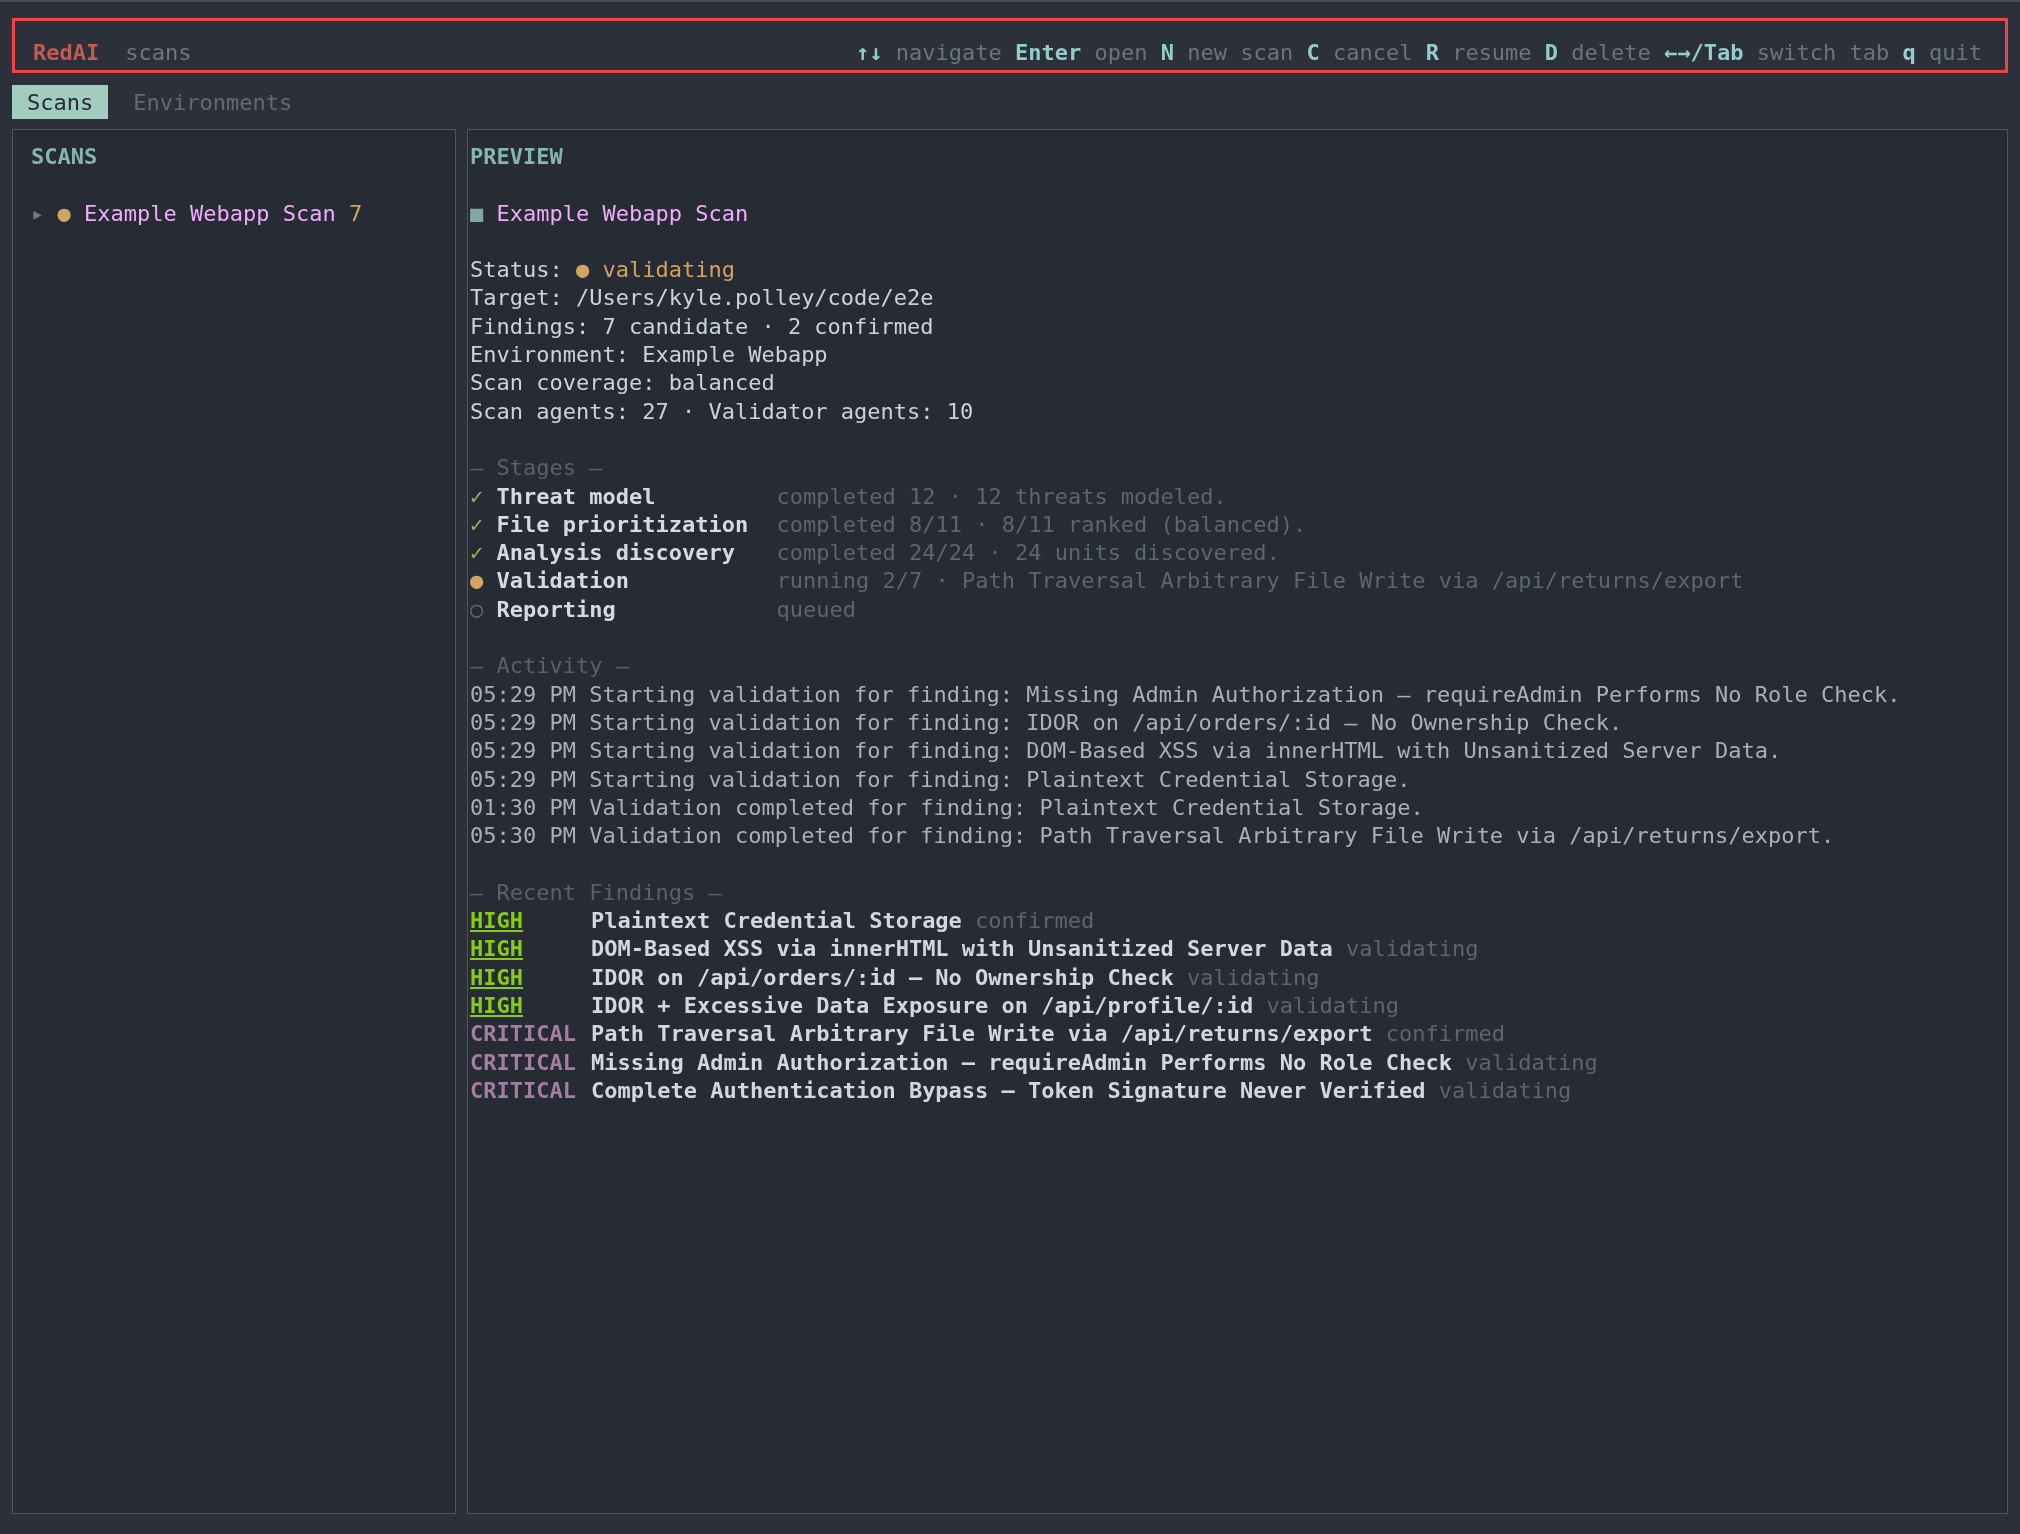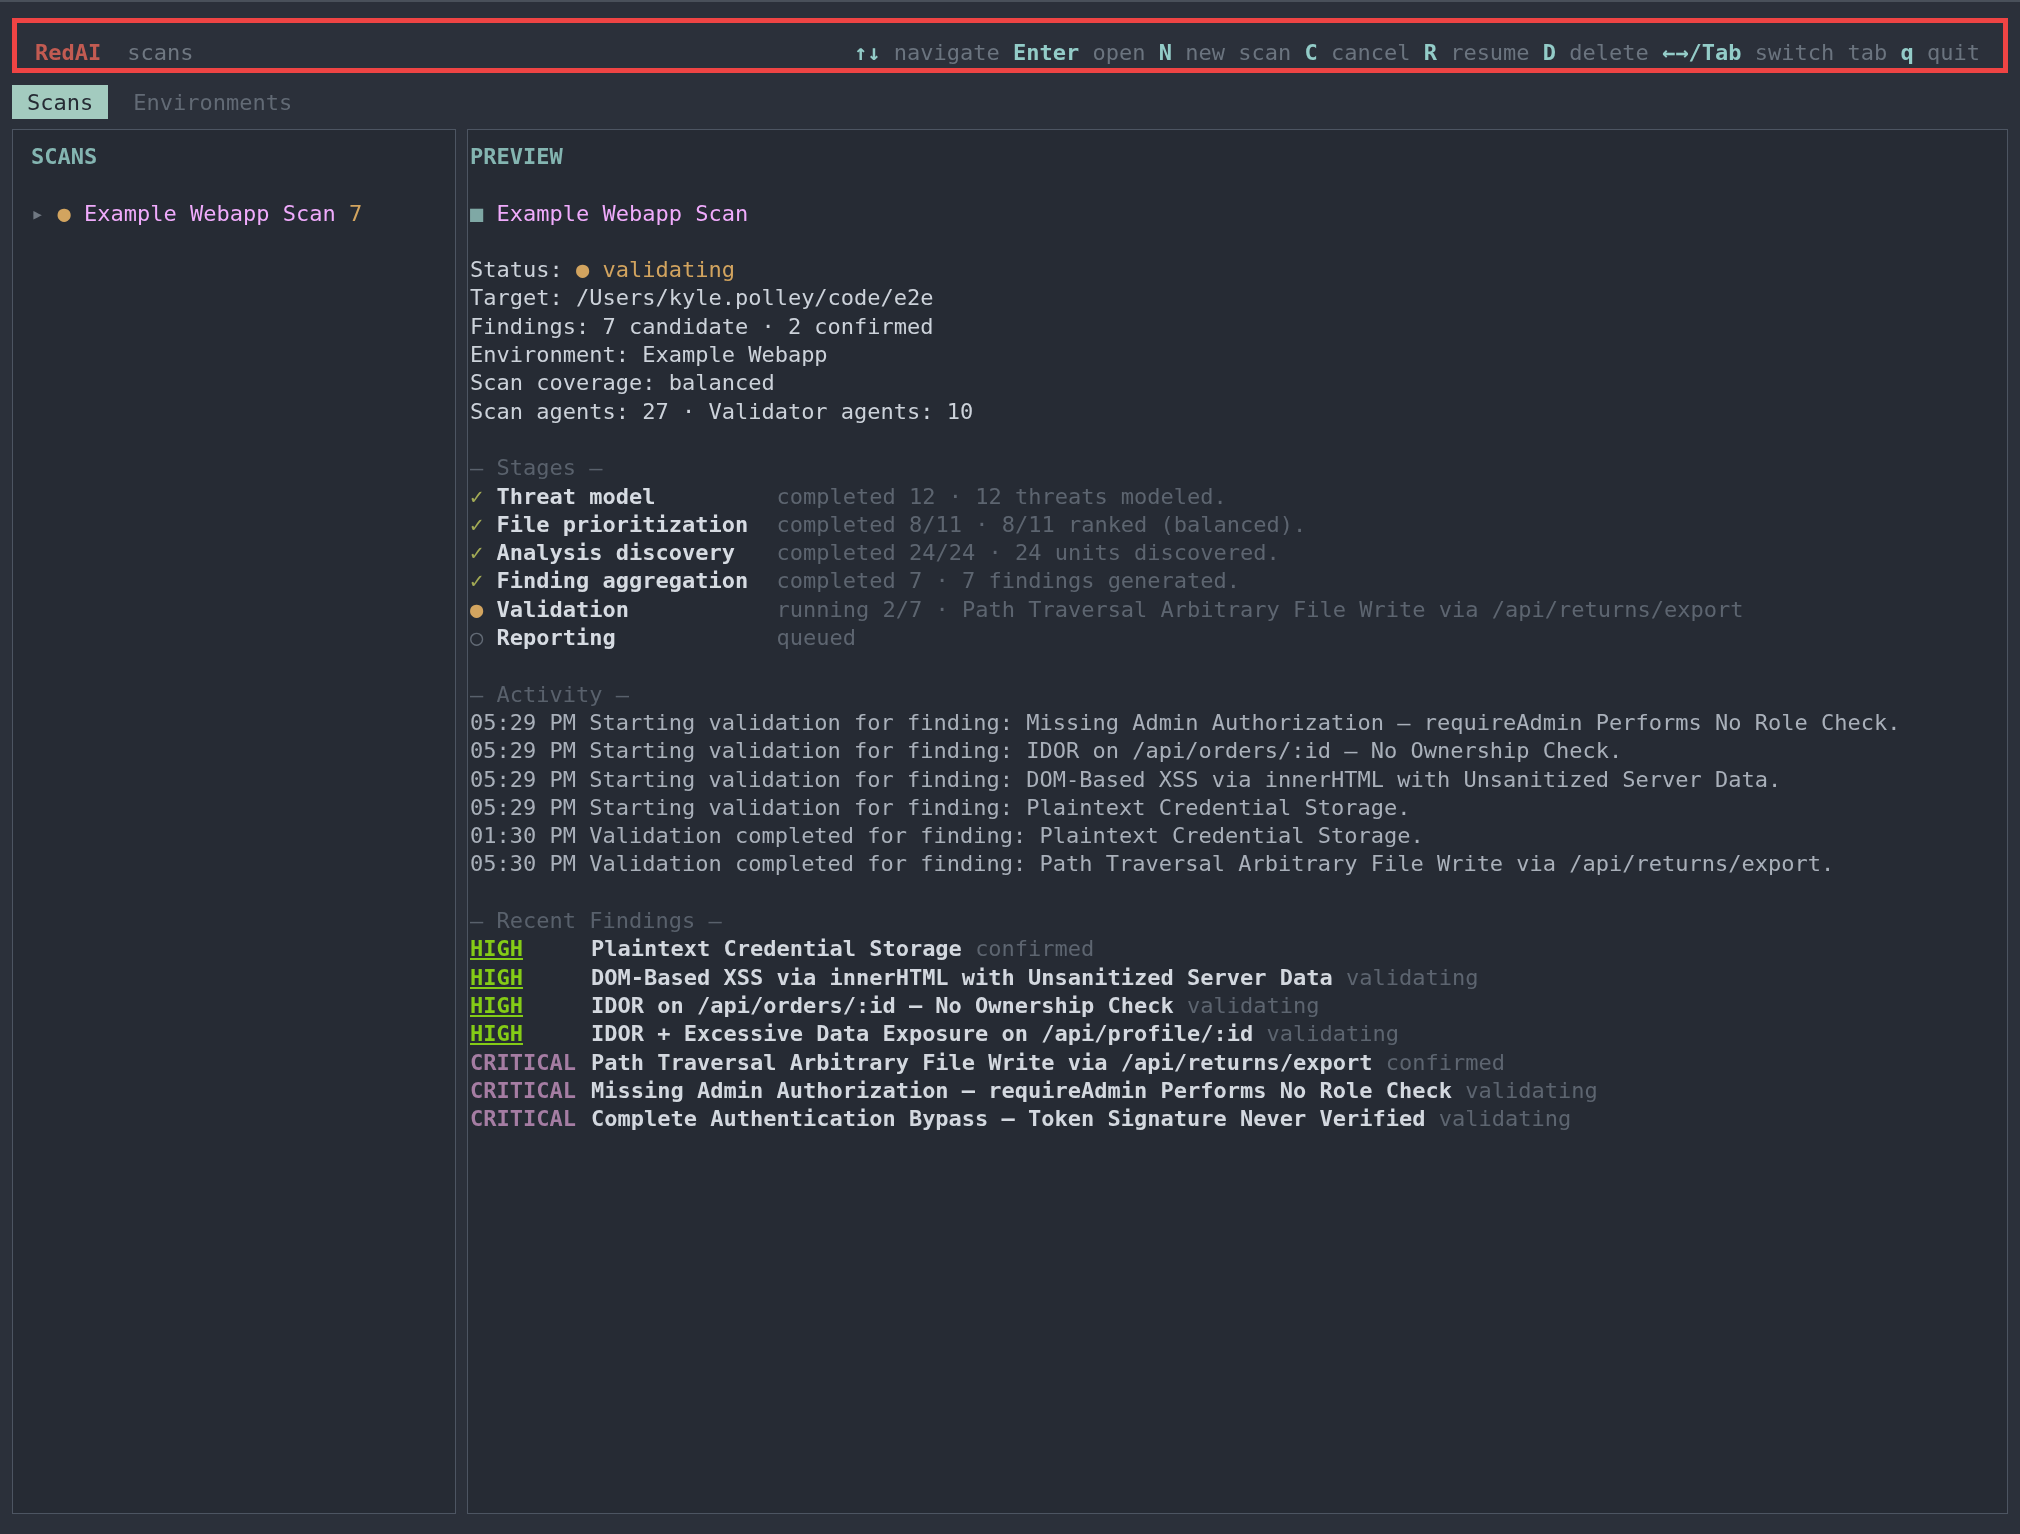--- a/index.html
+++ b/index.html
@@ -2,21 +2,21 @@
 <html><head>
 <meta charset="utf-8">
 <style>
   html,body{margin:0;padding:0;background:#2b303a;}
   .screen{position:relative;width:2020px;height:1534px;background:#2b303a;overflow:hidden;
     font-family:"DejaVu Sans Mono","Liberation Mono",monospace;font-size:22px;color:#c9cfd7;}
   .top-edge{position:absolute;top:0;left:0;width:100%;height:2px;background:#49505a;}
 
   
   .topbar{position:absolute;left:12px;top:18px;width:1996px;height:55px;box-sizing:border-box;
-    border:5px solid #ef4444;display:flex;align-items:center;padding:14px 23px 0 18px;white-space:pre;}
+    border:3px solid #ef4444;display:flex;align-items:center;padding:14px 23px 0 18px;white-space:pre;}
   .brand{color:#c25b52;font-weight:bold;}
   .view-name{color:#6f7781;margin-left:26px;}
   .hints{margin-left:auto;white-space:pre;}
   .hint-key{color:#93ccc8;font-weight:bold;}
   .hint-label{color:#6b747f;}
 
   
   .tabs{position:absolute;left:12px;top:85px;height:34px;display:flex;}
   .tab{height:34px;display:flex;align-items:center;padding:0 15px;white-space:pre;}
   .tab.active{background:#a3cbbf;color:#262b34;}
@@ -89,21 +89,20 @@
         <div class="line info">Environment: Example Webapp</div>
         <div class="line info">Scan coverage: balanced</div>
         <div class="line info">Scan agents: 27 · Validator agents: 10</div>
       </div>
     <div class="line"></div>
     <div class="line section-heading">— Stages —</div>
     <div id="stage-rows">
         <div class="line"><span class="st-icon check">✓</span><span class="st-name">Threat model</span><span class="st-detail">completed 12 · 12 threats modeled.</span></div>
         <div class="line"><span class="st-icon check">✓</span><span class="st-name">File prioritization</span><span class="st-detail">completed 8/11 · 8/11 ranked (balanced).</span></div>
         <div class="line"><span class="st-icon check">✓</span><span class="st-name">Analysis discovery</span><span class="st-detail">completed 24/24 · 24 units discovered.</span></div>
-        <div class="line"><span class="st-icon check">✓</span><span class="st-name">Finding aggregation</span><span class="st-detail">completed 7 · 7 findings generated.</span></div>
         <div class="line"><span class="st-icon running_dot">●</span><span class="st-name">Validation</span><span class="st-detail">running 2/7 · Path Traversal Arbitrary File Write via /api/returns/export</span></div>
         <div class="line"><span class="st-icon pending_circle">○</span><span class="st-name">Reporting</span><span class="st-detail">queued</span></div>
       </div>
     <div class="line"></div>
     <div class="line section-heading">— Activity —</div>
     <div id="activity-rows">
         <div class="line activity">05:29 PM Starting validation for finding: Missing Admin Authorization — requireAdmin Performs No Role Check.</div>
         <div class="line activity">05:29 PM Starting validation for finding: IDOR on /api/orders/:id — No Ownership Check.</div>
         <div class="line activity">05:29 PM Starting validation for finding: DOM-Based XSS via innerHTML with Unsanitized Server Data.</div>
         <div class="line activity">05:29 PM Starting validation for finding: Plaintext Credential Storage.</div>

